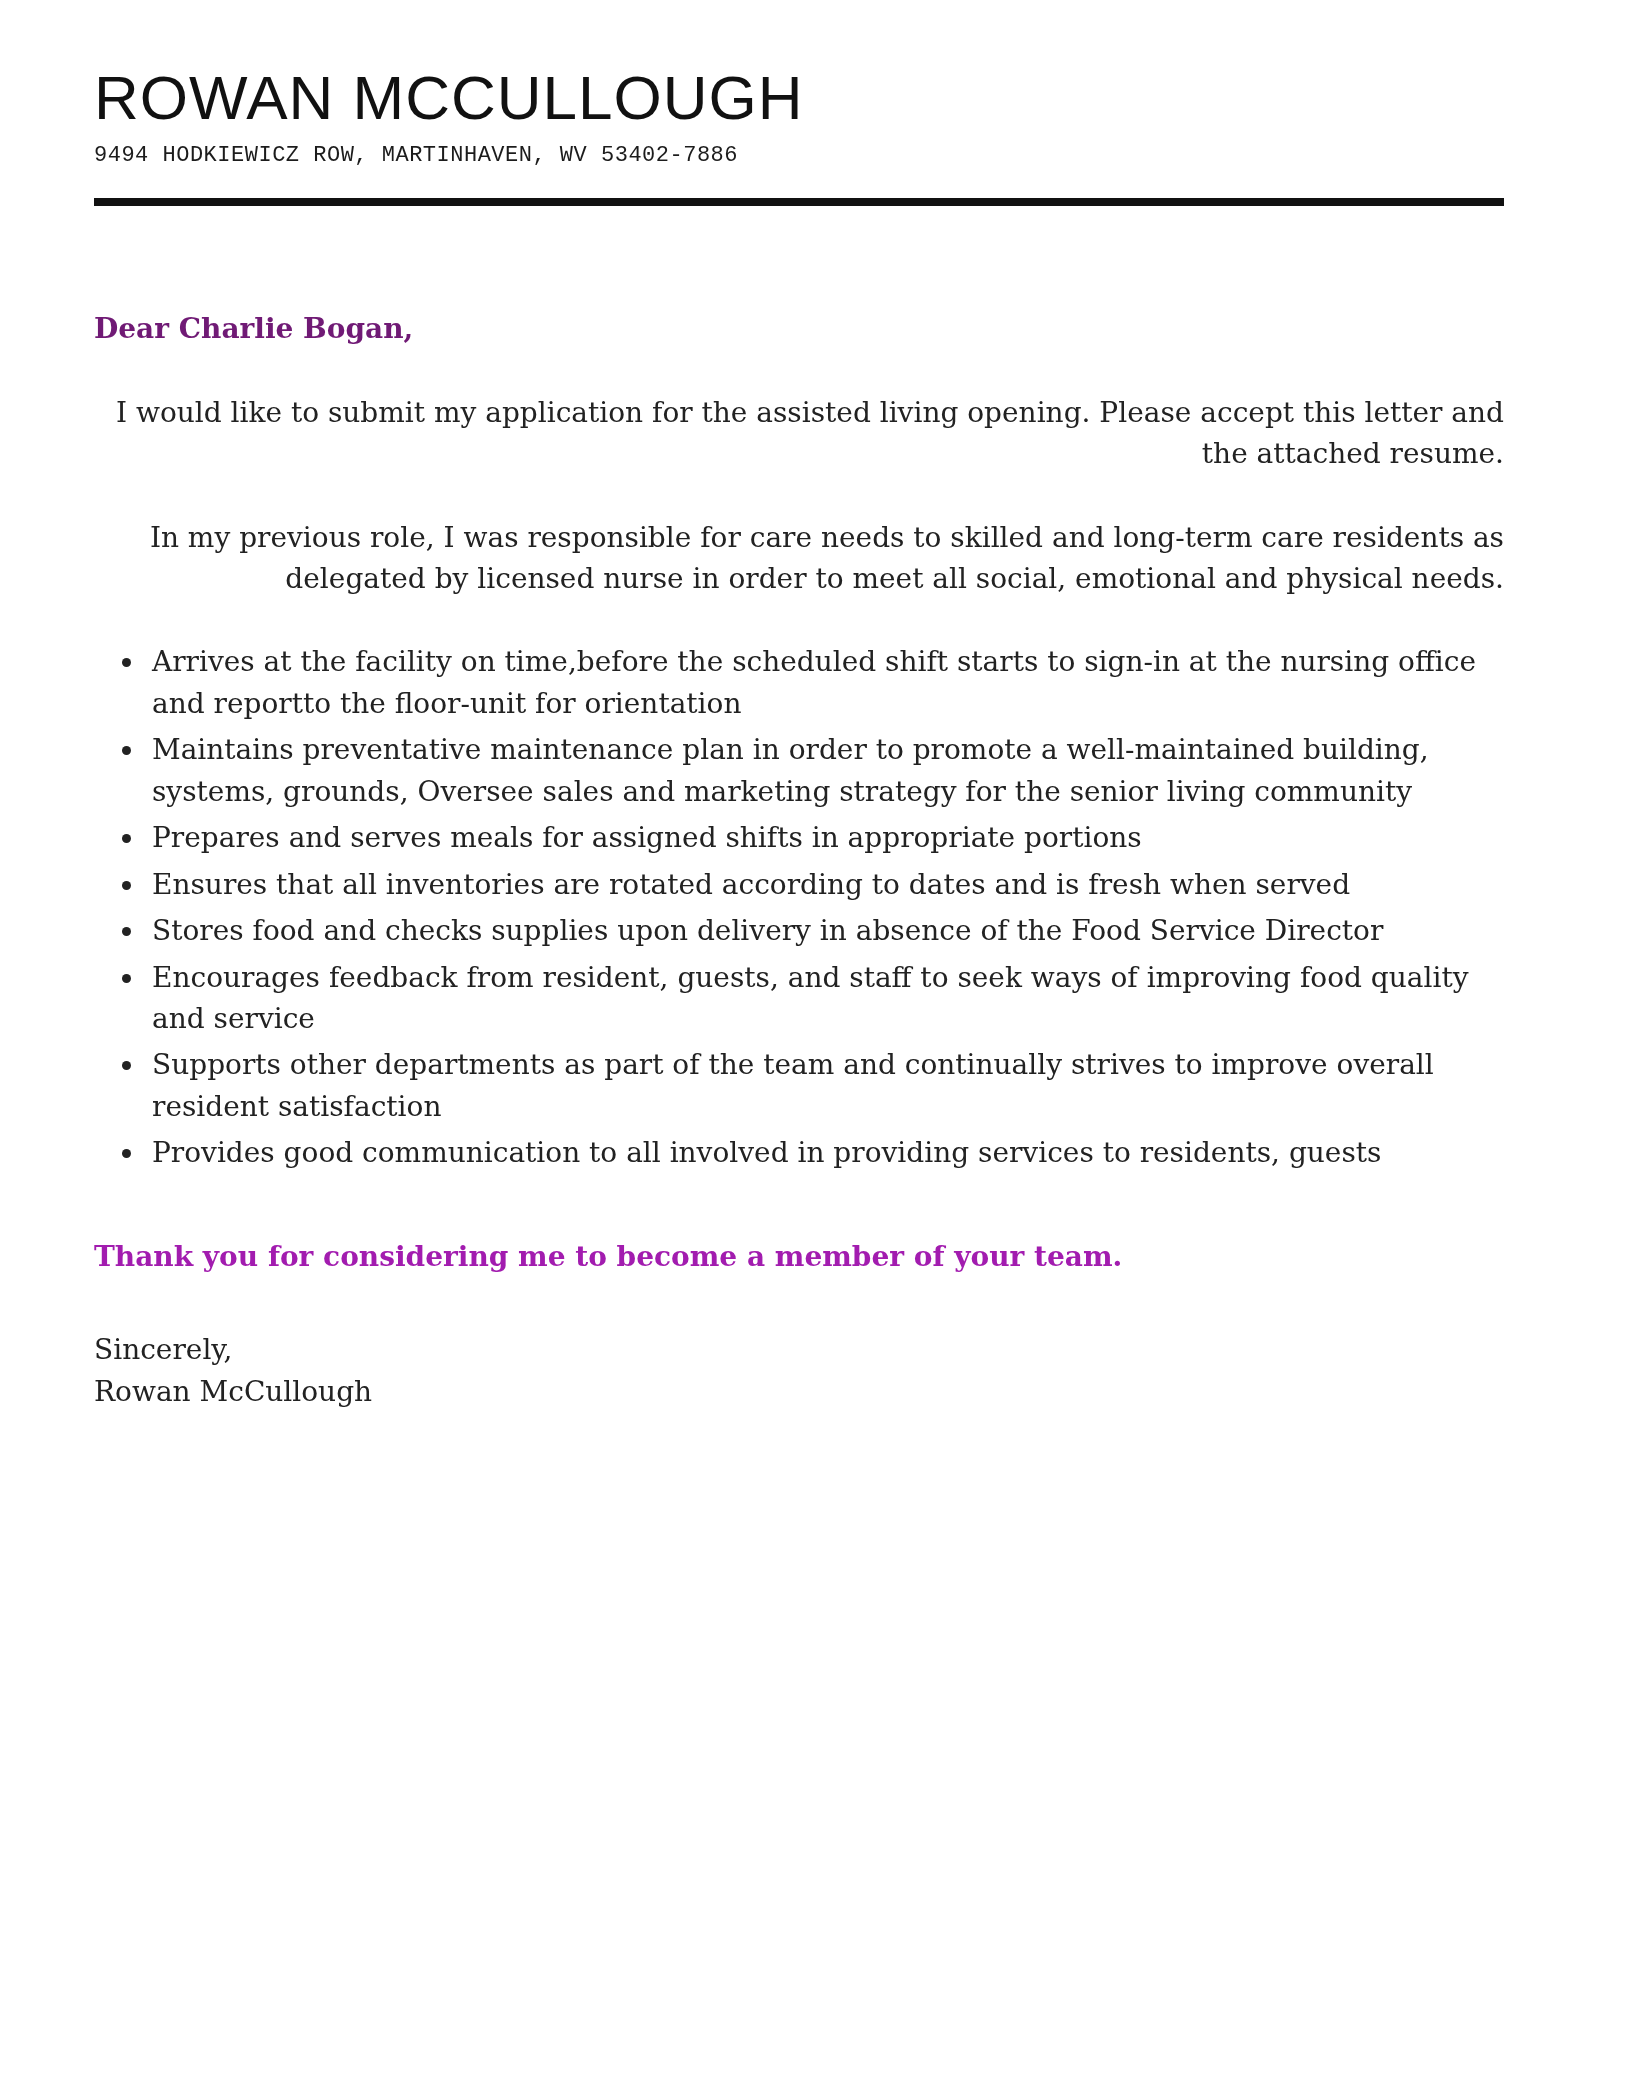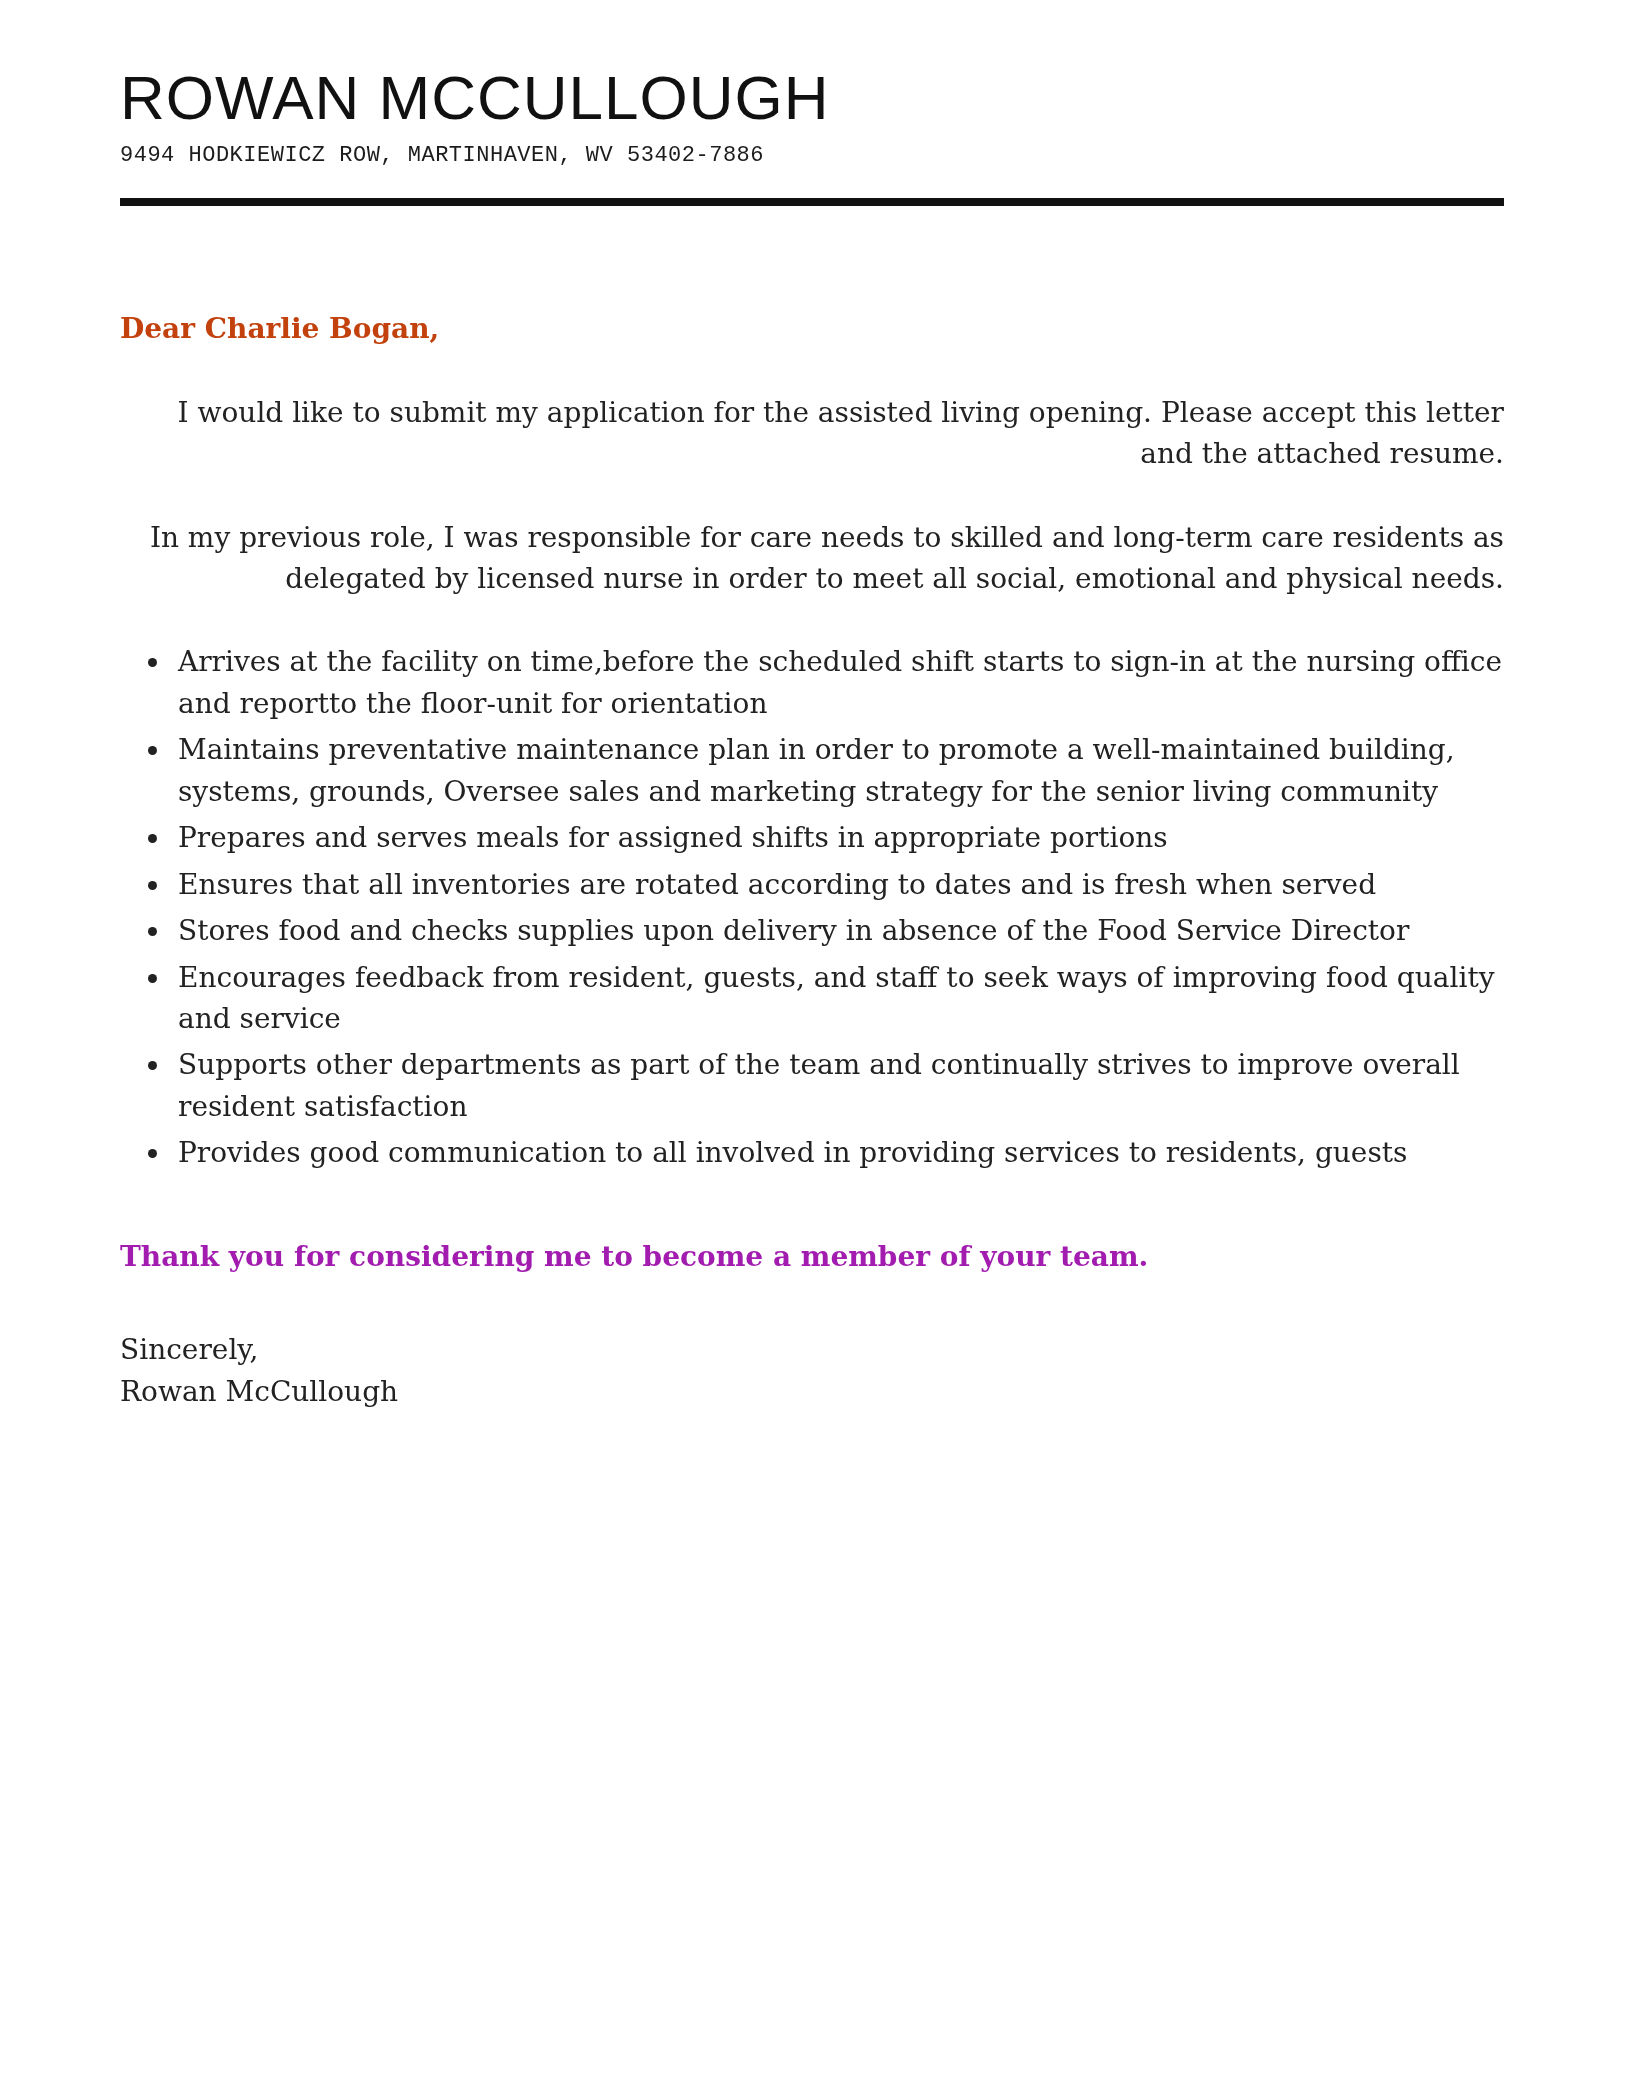--- a/index.html
+++ b/index.html
@@ -7,21 +7,22 @@
     background: #ffffff;
   }
   body {
     width: 1632px;
     height: 2098px;
     font-family: "DejaVu Serif", serif;
     color: #222222;
     position: relative;
   }
   .page {
-    padding: 62px 128px 0 120px;
+    padding: 62px 128px 0 57px;
+    margin-left: 37px;
   }
   
   .header-name {
     font-family: "Liberation Sans", sans-serif;
     font-size: 62px;
     font-weight: 500;
     letter-spacing: 1px;
     color: #111111;
     line-height: 1.15;
   }
@@ -39,21 +40,21 @@
     margin-top: 30px;
   }
   
   .letter {
     font-size: 28px;
     line-height: 1.48;
   }
   .salutation {
     margin-top: 102px;
     font-weight: bold;
-    color: #c2410c;
+    color: #701a75;
   }
   .para {
     margin-top: 42px;
     text-align: right;
   }
   .bullet-list {
     margin-top: 42px;
     padding-left: 52px;
     list-style: disc outside;
   }

